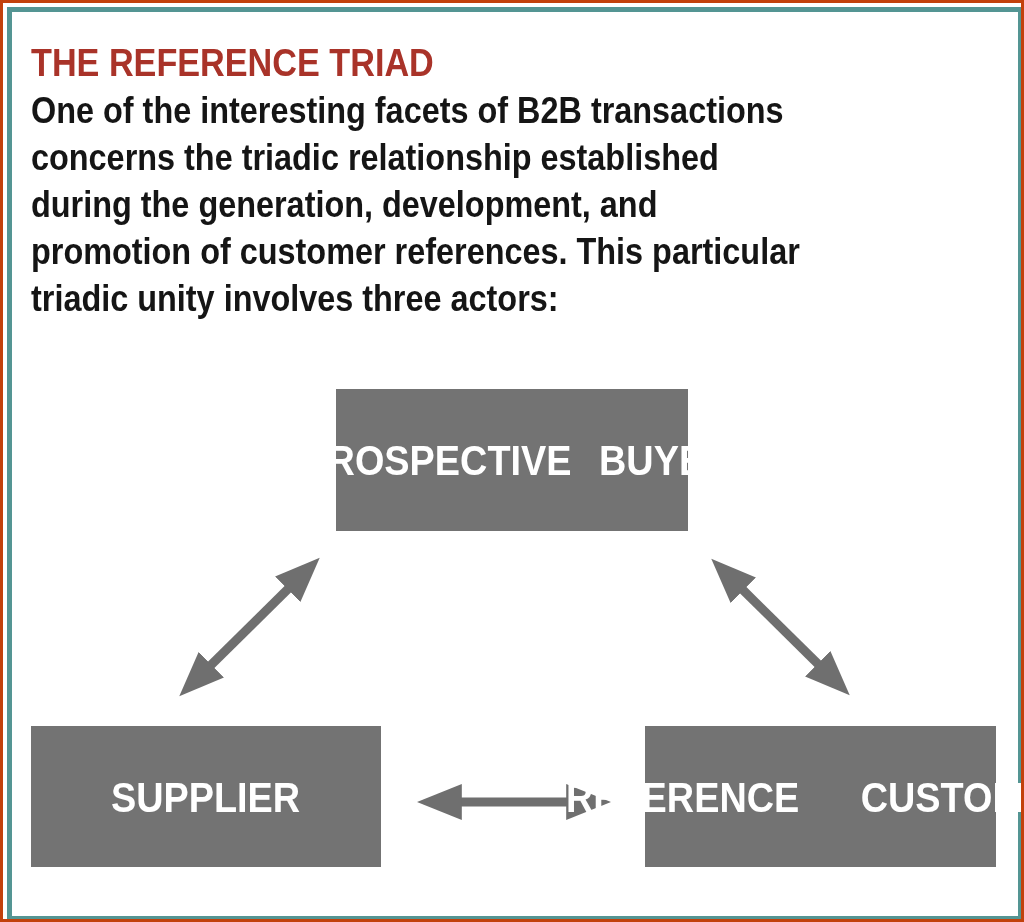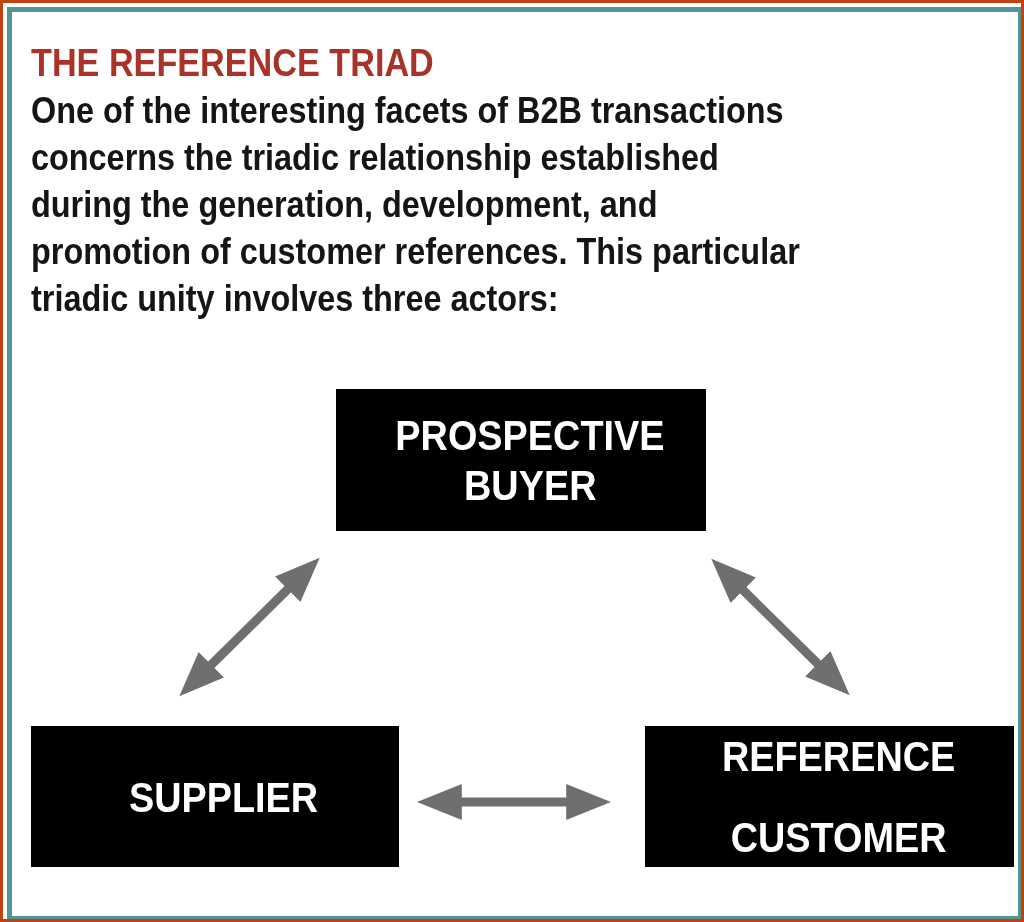--- a/index.html
+++ b/index.html
@@ -45,27 +45,26 @@
   }
   .intro-line {
     font-size: 36px;
     line-height: 47px;
     font-weight: bold;
     color: #151515;
     white-space: nowrap;
   }
   .node {
     position: absolute;
-    background: #000000;
+    background: #737373;
     display: flex;
-    flex-direction: column;
+    flex-direction: row;
     align-items: center;
     justify-content: center;
     text-align: center;
-    padding-left: 18px;
   }
   .node-prospective-buyer {
     left: 333px;
     top: 386px;
     width: 352px;
     height: 142px;
   }
   .node-supplier {
     left: 28px;
     top: 723px;

